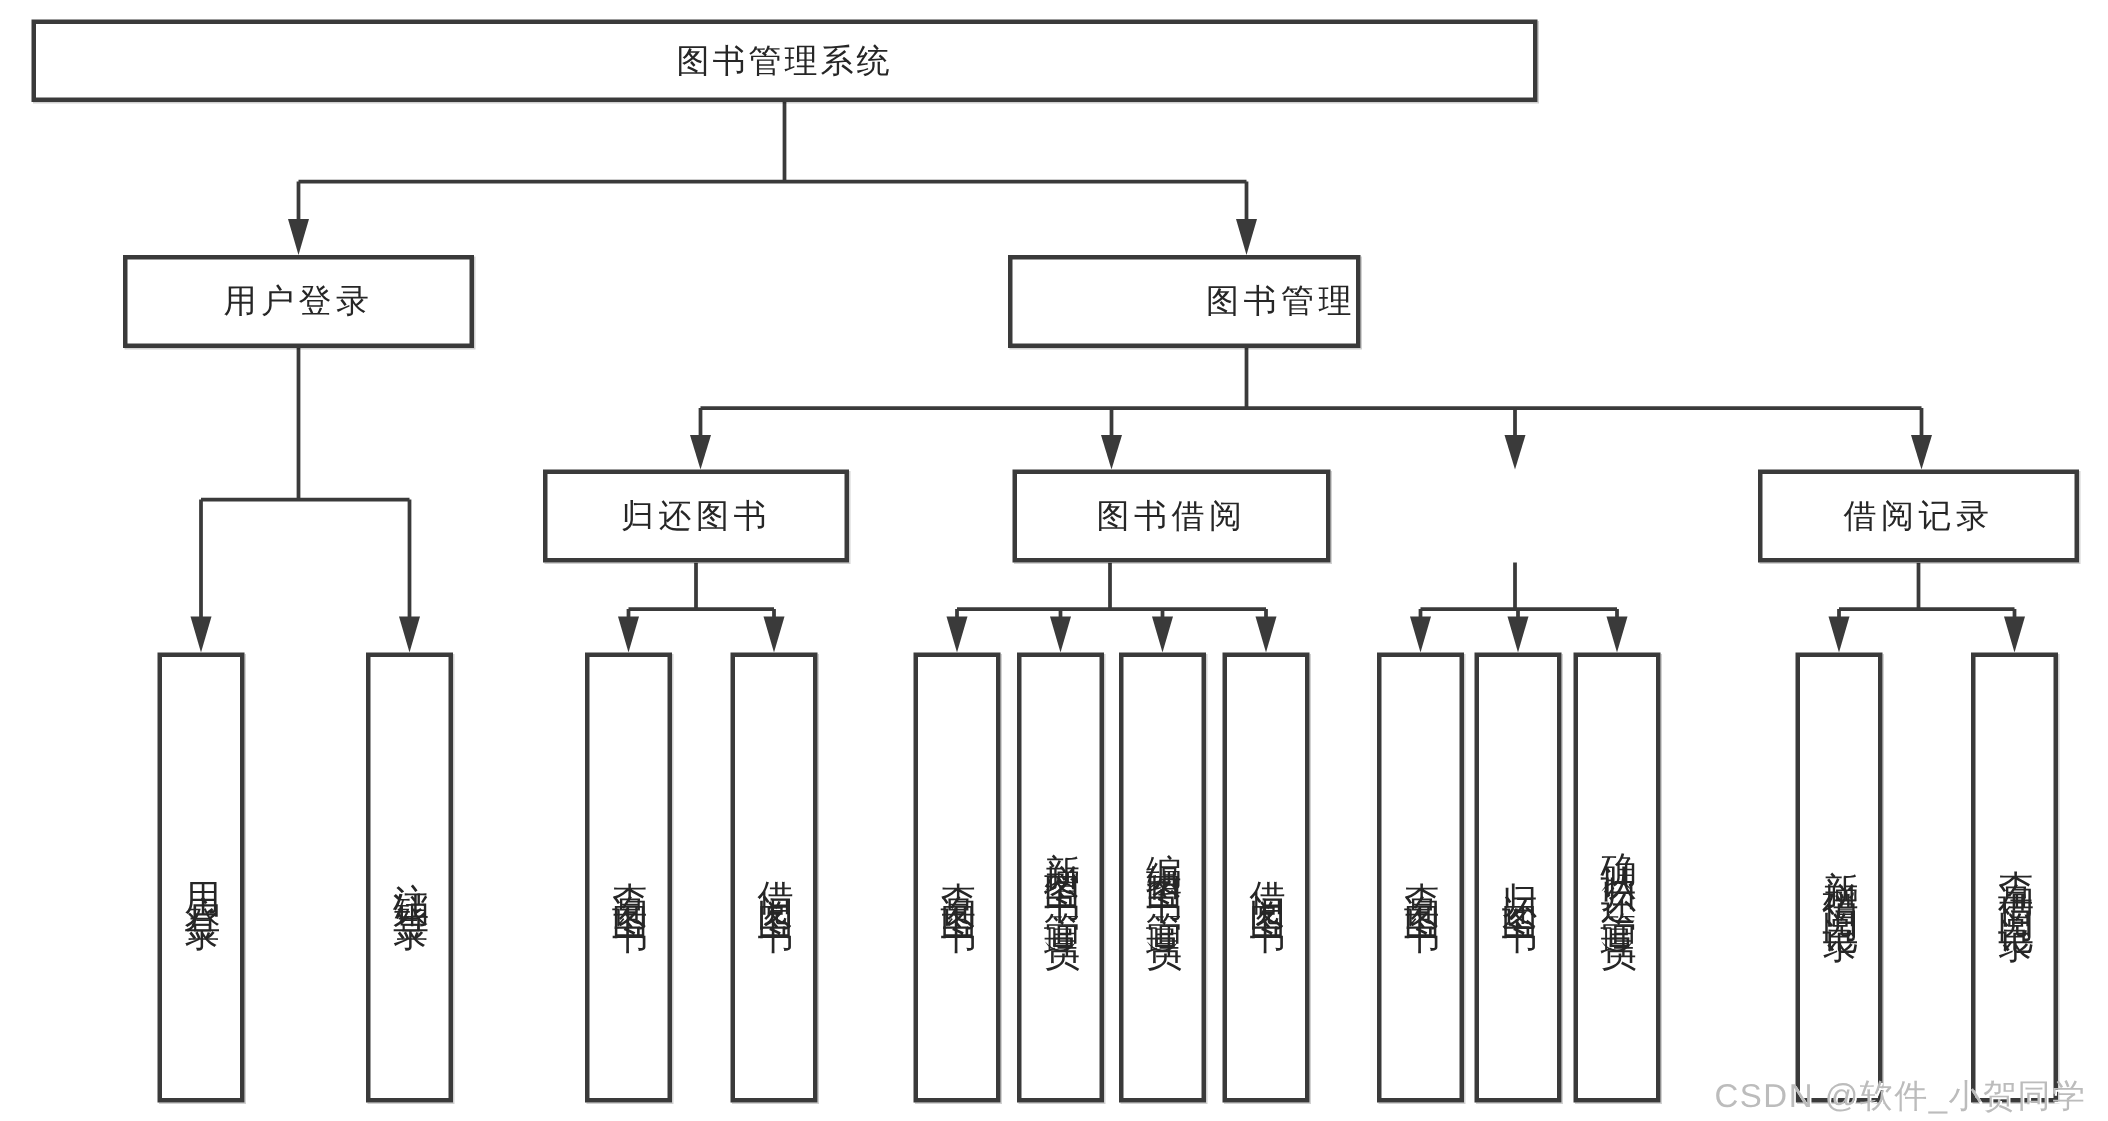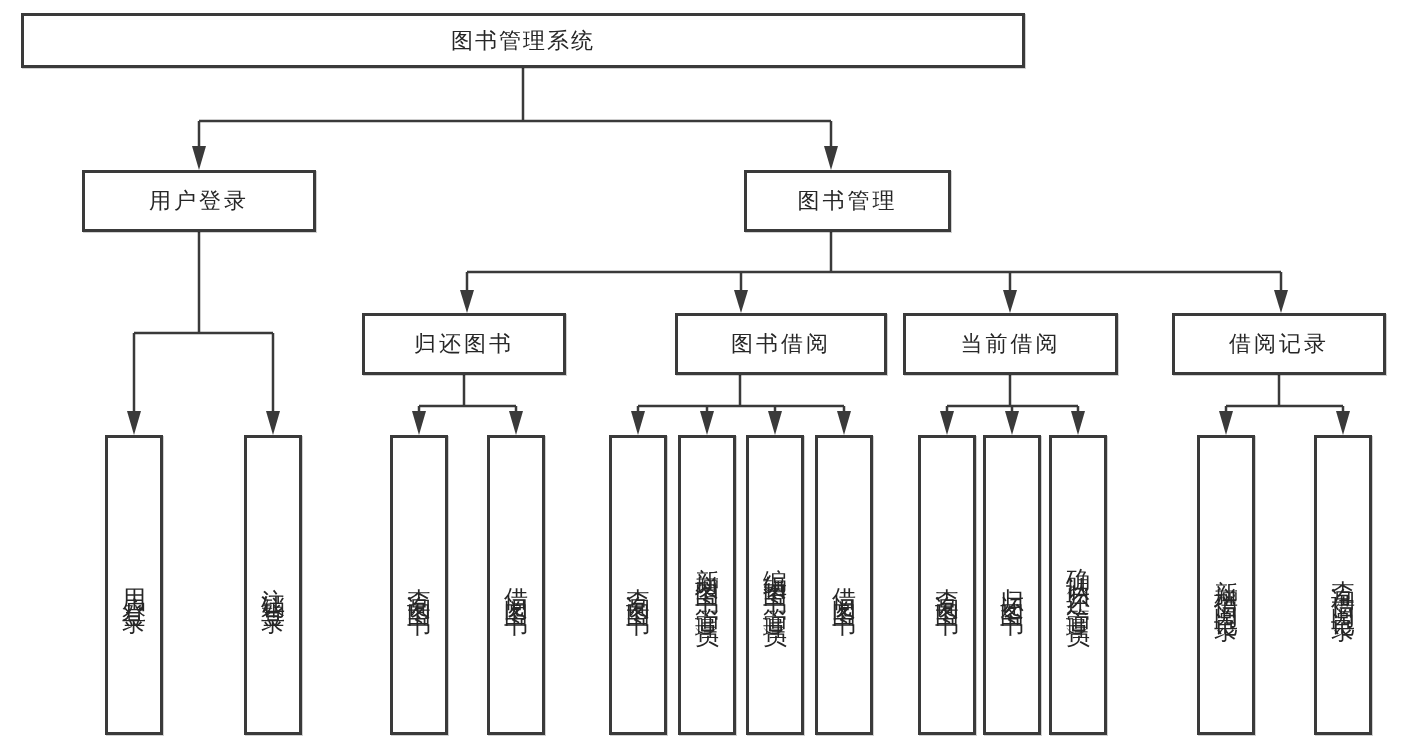--- a/index.html
+++ b/index.html
@@ -25,21 +25,21 @@
     writing-mode: vertical-rl;
     text-orientation: mixed;
     font-size: 24px;
     letter-spacing: 8px;
     line-height: 1;
     white-space: nowrap;
   }
   
   .n-root   { left: 21px;   top: 13px;  width: 1004px; height: 55px; }
   .n-login  { left: 82px;   top: 170px; width: 234px;  height: 62px; }
-  .n-mgmt   { left: 744px;  top: 170px; width: 207px;  height: 62px; }
+  .n-mgmt   { left: 672px;  top: 170px; width: 235px;  height: 62px; justify-content: flex-end; }
   .n-rec    { left: 362px;  top: 313px; width: 204px;  height: 62px; }
   .n-borrow { left: 634px;  top: 313px; width: 212px;  height: 62px; margin-left: 41px; }
   .n-cur    { left: 903px;  top: 313px; width: 215px;  height: 62px; }
   .n-record { left: 1172px; top: 313px; width: 214px;  height: 62px; }
   .leaf { top: 435px; width: 58px; height: 300px; }
   .l1  { left: 105px; }
   .l2  { left: 244px; }
   .l3  { left: 390px; }
   .l4  { left: 487px; }
   .l5  { left: 609px; }
@@ -146,23 +146,20 @@
   <div class="box n-mgmt">
     <span class="h-label">图书管理</span>
   </div>
 
   <div class="box n-rec">
     <span class="h-label">归还图书</span>
   </div>
   <div class="box n-borrow">
     <span class="h-label">图书借阅</span>
   </div>
-  <div class="box n-cur">
-    <span class="h-label">当前借阅</span>
-  </div>
   <div class="box n-record">
     <span class="h-label">借阅记录</span>
   </div>
 
   <div class="box leaf l1">
     <span class="v-label">用户登录</span>
   </div>
   <div class="box leaf l2">
     <span class="v-label">注销登录</span>
   </div>
@@ -197,14 +194,15 @@
     <span class="v-label">确认归还（管理员）</span>
   </div>
 
   <div class="box leaf l12">
     <span class="v-label">新增借阅记录</span>
   </div>
   <div class="box leaf l13">
     <span class="v-label">查询借阅记录</span>
   </div>
 
+  <div class="watermark">CSDN @软件_小贺同学</div>
 
 </div>
 
 </body></html>

